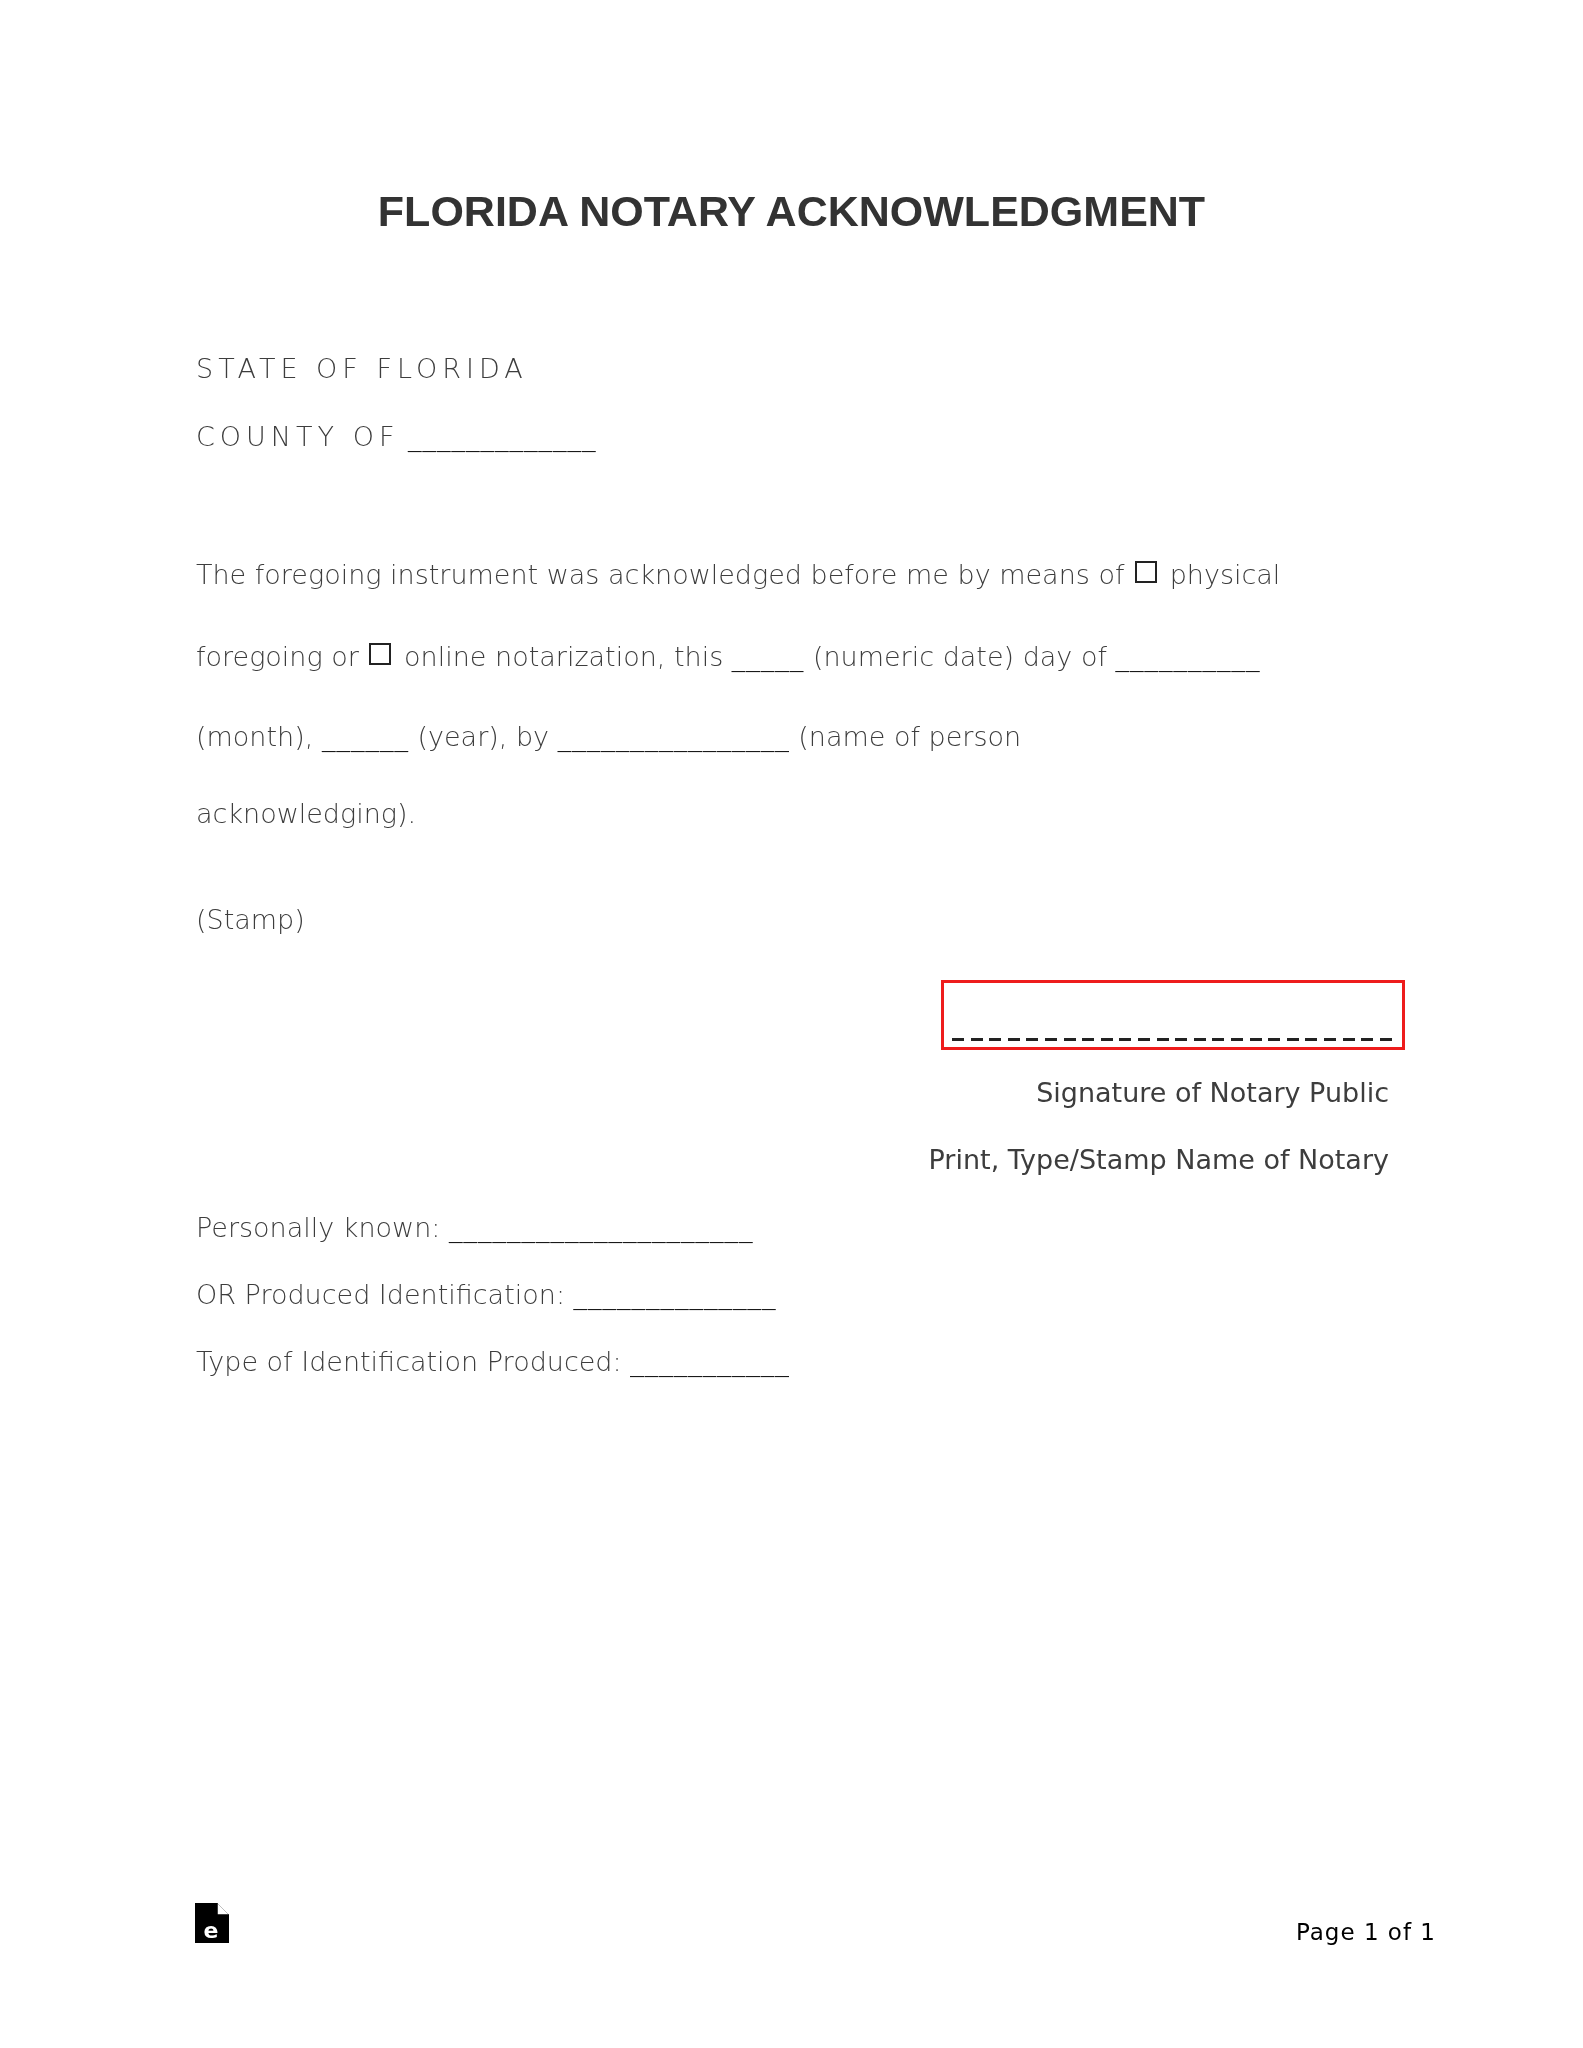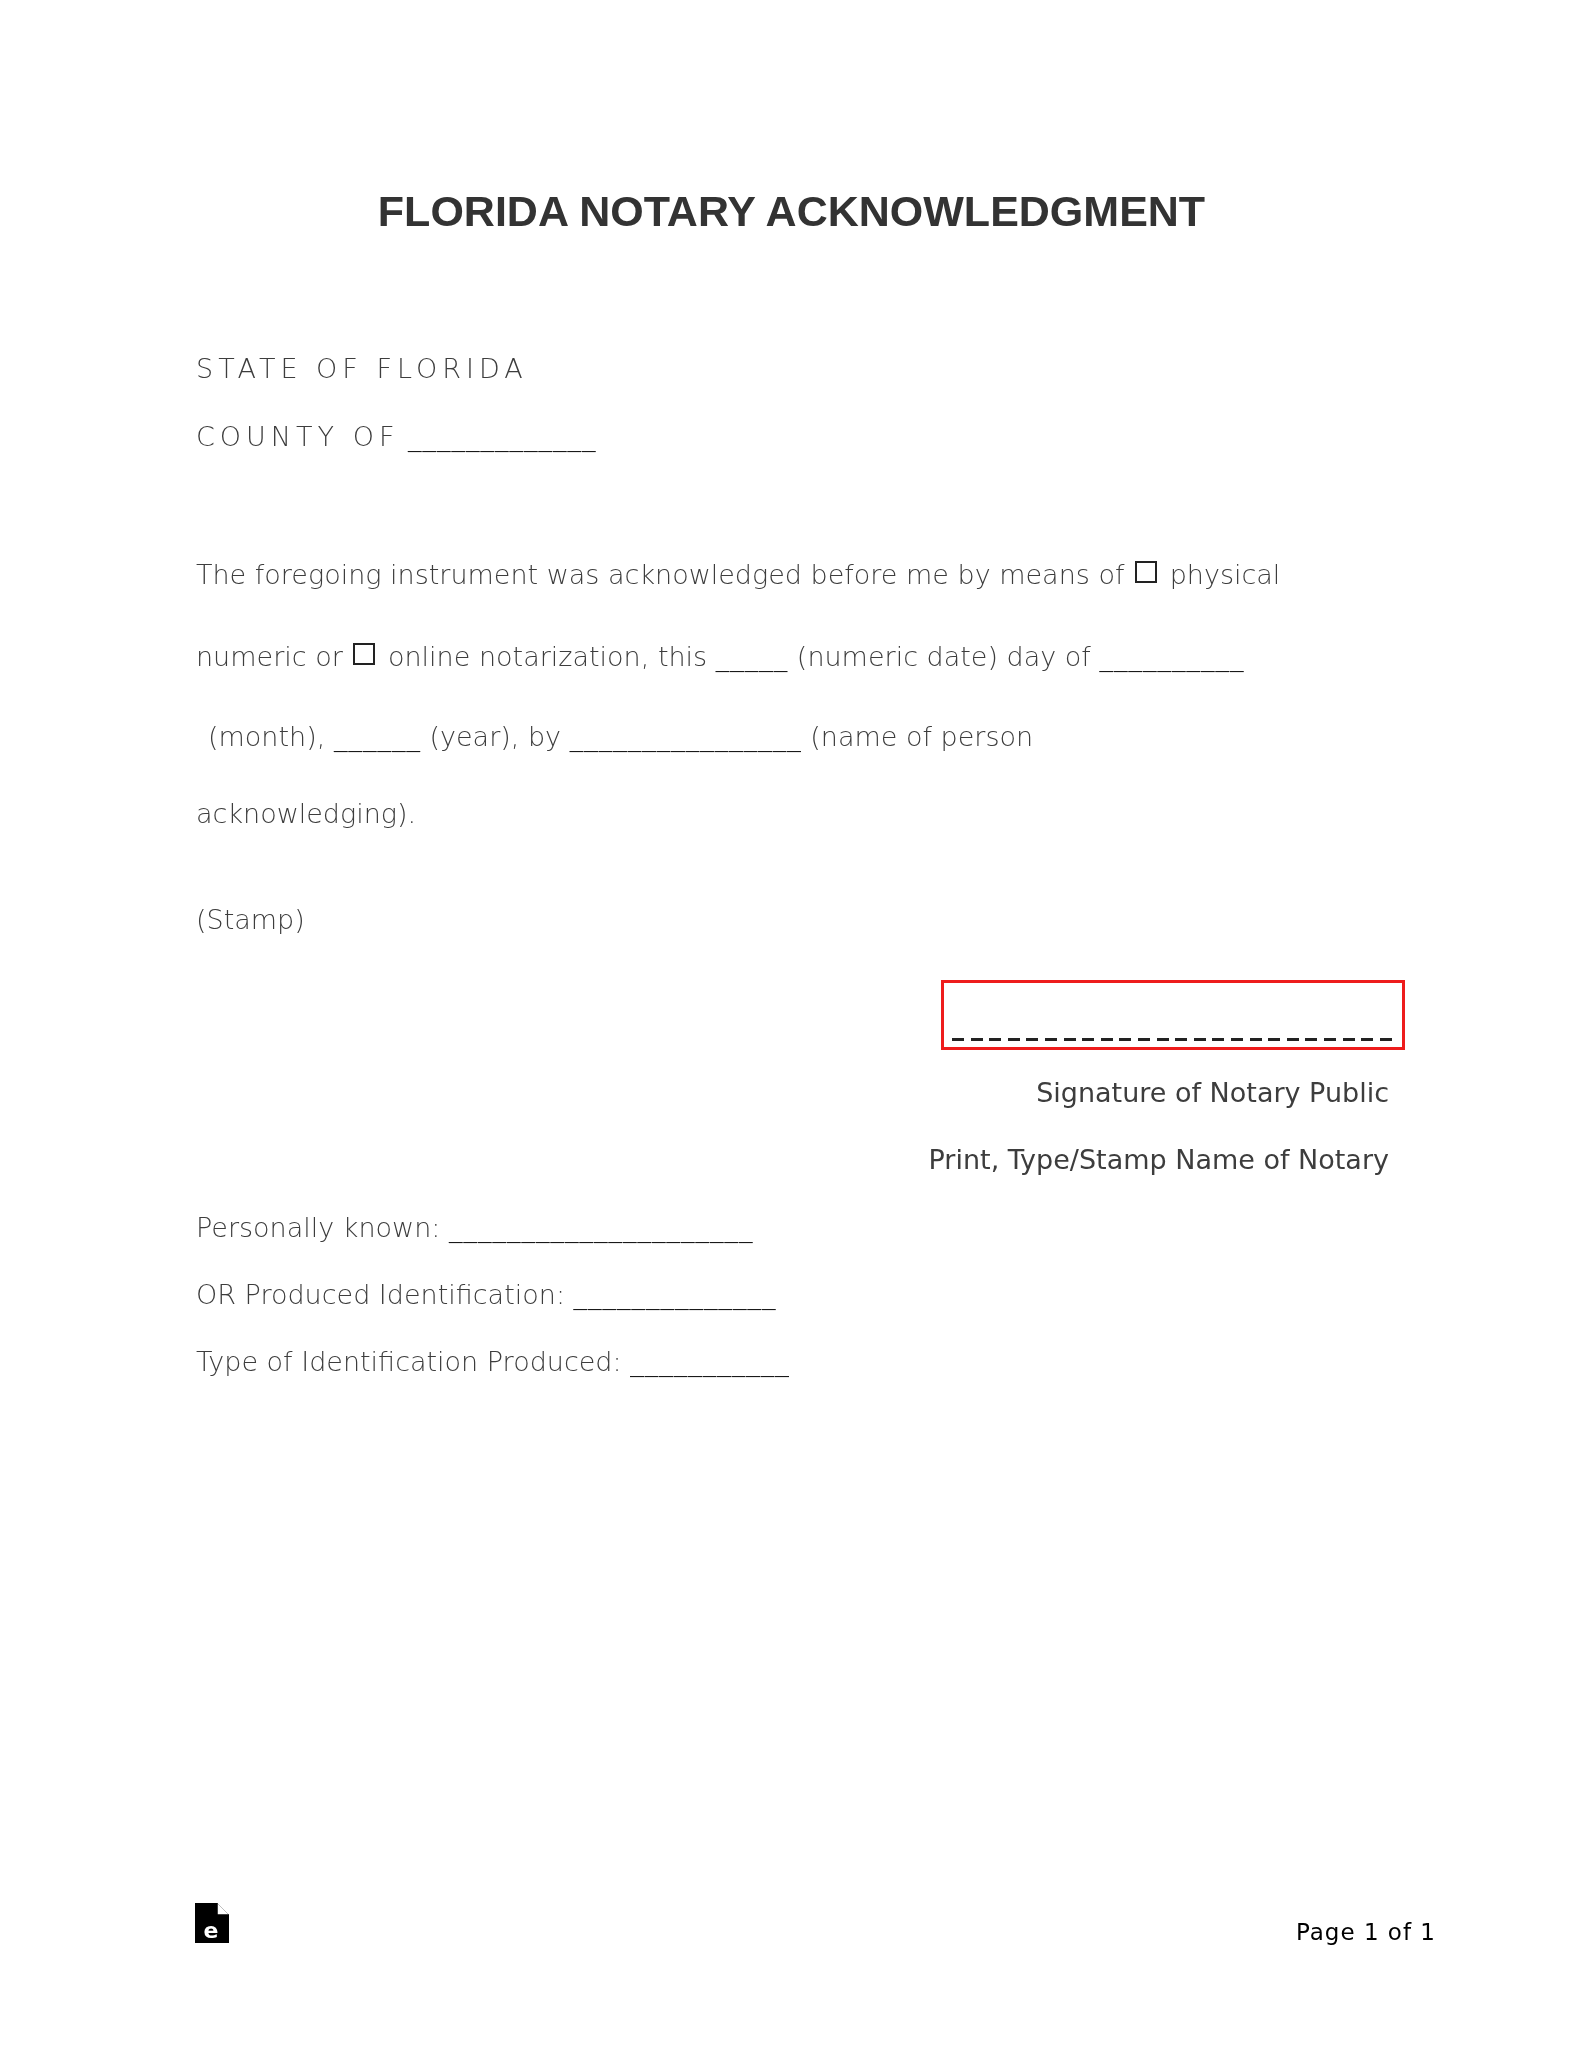--- a/index.html
+++ b/index.html
@@ -117,29 +117,29 @@
     <span class="blank">_____________</span>
   </div>
 
   <div class="line" style="top:558px;">
     <span>The foregoing instrument was acknowledged before me by means of</span>
     <span class="checkbox"></span>
     <span>physical</span>
   </div>
 
   <div class="line" style="top:640px;">
-    <span>numeric or</span>
+    <span>foregoing or</span>
     <span class="checkbox"></span>
     <span>online notarization, this</span>
     <span class="blank">_____</span>
     <span>(numeric date) day of</span>
     <span class="blank">__________</span>
   </div>
 
-  <div class="line" style="top:720px;margin-left:12px;">
+  <div class="line" style="top:720px;">
     <span>(month),</span>
     <span class="blank">______</span>
     <span>(year), by</span>
     <span class="blank">________________</span>
     <span>(name of person</span>
   </div>
 
   <div class="line" style="top:797px;">acknowledging).</div>
 
   <div class="line" style="top:903px;">(Stamp)</div>

